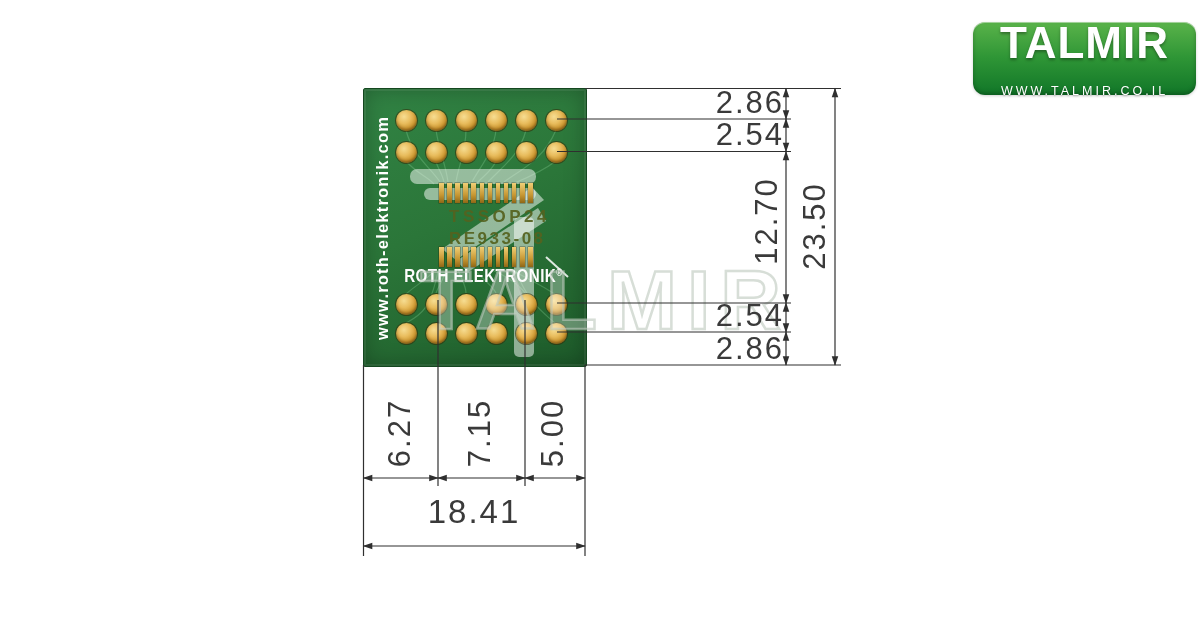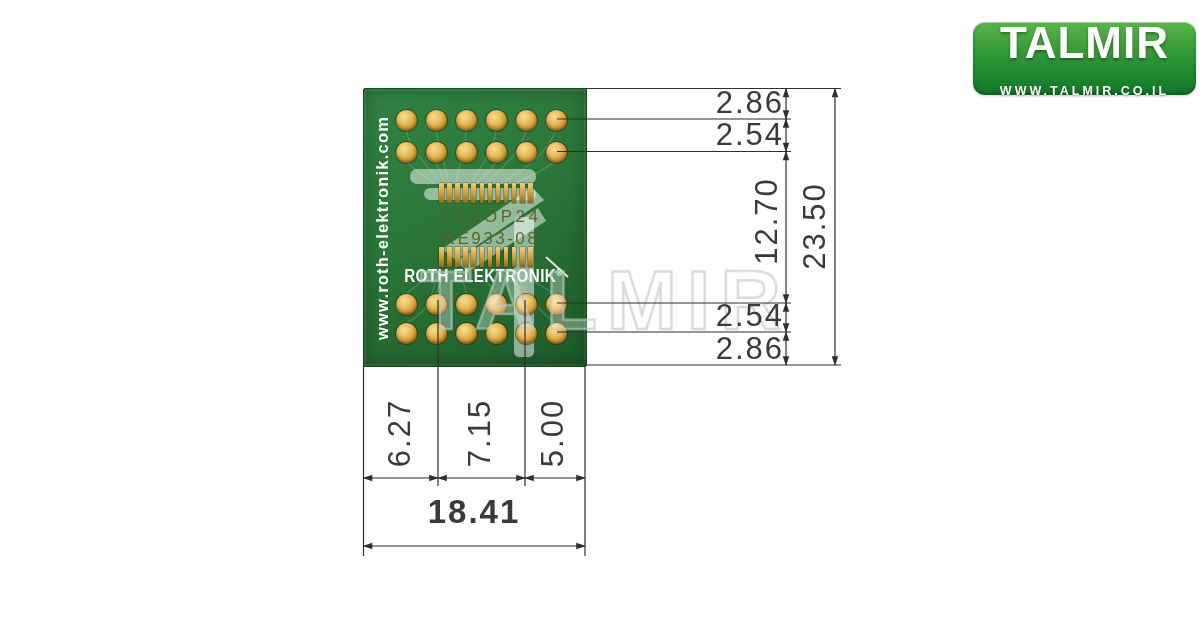--- a/index.html
+++ b/index.html
@@ -6,21 +6,21 @@
   #stage{position:relative;width:1200px;height:630px;background:#ffffff;overflow:hidden;
          font-family:"Liberation Sans", sans-serif;}
 
   
   .badge{position:absolute;left:973px;top:22px;width:223px;height:73px;border-radius:12px;
          background:linear-gradient(180deg,#5ab34a 0%,#2f9636 48%,#117628 100%);
          box-shadow:inset 0 1px 0 rgba(255,255,255,.45), inset 0 -2px 4px rgba(0,0,0,.25), 0 1px 3px rgba(0,0,0,.18);
          display:flex;flex-direction:column;align-items:center;justify-content:center;}
   .badge-name{color:#fff;font-weight:700;font-size:44px;line-height:44px;letter-spacing:1px;
               text-shadow:0 2px 3px rgba(0,0,0,.35);margin-top:2px;}
-  .badge-url{color:#fff;font-weight:700;font-size:12.5px;letter-spacing:3px;margin-top:19px;
+  .badge-url{color:#fff;font-weight:400;font-size:12.5px;letter-spacing:3px;margin-top:19px;
              text-shadow:0 1px 2px rgba(0,0,0,.3);}
 
   
   .wm-text{position:absolute;left:420px;top:258px;z-index:2;
            font-size:84px;line-height:84px;font-weight:700;letter-spacing:10px;
            color:rgba(255,255,255,.30);
            -webkit-text-stroke:2.5px rgba(188,200,188,.60);
            pointer-events:none;}
 
   
@@ -30,22 +30,22 @@
        box-shadow:inset 0 0 0 2px rgba(255,255,255,.07), inset 0 0 22px rgba(0,0,0,.28);}
   .pcb-side-text{position:absolute;left:-109px;top:127px;width:260px;height:24px;
                  transform:rotate(-90deg);text-align:center;
                  color:#fff;font-weight:700;font-size:16.5px;letter-spacing:1.2px;white-space:nowrap;}
   .pad{position:absolute;width:21px;height:21px;border-radius:50%;
        background:radial-gradient(circle at 38% 32%, #f6dd92 0%, #e9bd5e 35%, #cf9a33 62%, #9a6d1a 86%, #7a5410 100%);
        box-shadow:0 0 0 1px rgba(55,38,6,.55), inset 0 -2px 3px rgba(90,55,8,.5);}
   .smd{position:absolute;width:4.5px;height:20px;
        background:linear-gradient(180deg,#f0cf76,#c79733 60%,#8f6716);
        box-shadow:0 0 0 0.5px rgba(40,30,5,.55);}
-  .silk-footprint,.silk-part{position:absolute;left:75px;width:104px;text-align:center;
-       font-weight:400;font-size:17px;letter-spacing:3.5px;color:#55621f;opacity:.92;white-space:nowrap;}
+  .silk-footprint,.silk-part{position:absolute;left:85px;width:104px;text-align:left;
+       font-weight:700;font-size:17px;letter-spacing:3.5px;color:#55621f;opacity:.92;white-space:nowrap;}
   .silk-footprint{top:118px;}
   .silk-part{top:140px;letter-spacing:2.5px;}
   .silk-brand{position:absolute;left:24px;top:176px;width:180px;text-align:center;
        color:#fdfdfd;font-weight:700;font-size:18.5px;letter-spacing:0.5px;white-space:nowrap;
        transform:scaleX(.82);}
   .silk-brand sup{font-size:10px;vertical-align:6px;}
   .pcb svg{position:absolute;left:0;top:0;}
 
   
   #dims-svg{position:absolute;left:0;top:0;z-index:3;}
@@ -191,20 +191,20 @@
 
   <div class="dim r" style="left:600px;top:88px;">2.86</div>
   <div class="dim r" style="left:600px;top:120px;">2.54</div>
   <div class="dim rot" style="left:713px;top:205px;">12.70</div>
   <div class="dim rot" style="left:761px;top:210px;">23.50</div>
   <div class="dim r" style="left:600px;top:301px;">2.54</div>
   <div class="dim r" style="left:600px;top:334px;">2.86</div>
   <div class="dim rot" style="left:346px;top:417px;">6.27</div>
   <div class="dim rot" style="left:426px;top:417px;">7.15</div>
   <div class="dim rot" style="left:499px;top:417px;">5.00</div>
-  <div class="dim" style="left:374px;top:497px;width:200px;text-align:center;font-size:33px;font-weight:bold;">18.41</div>
+  <div class="dim" style="left:374px;top:497px;width:200px;text-align:center;font-size:33px;">18.41</div>
 
   <div class="badge">
     <div class="badge-name">TALMIR</div>
     <div class="badge-url">WWW.TALMIR.CO.IL</div>
   </div>
 
 </div>
 
 </body></html>

